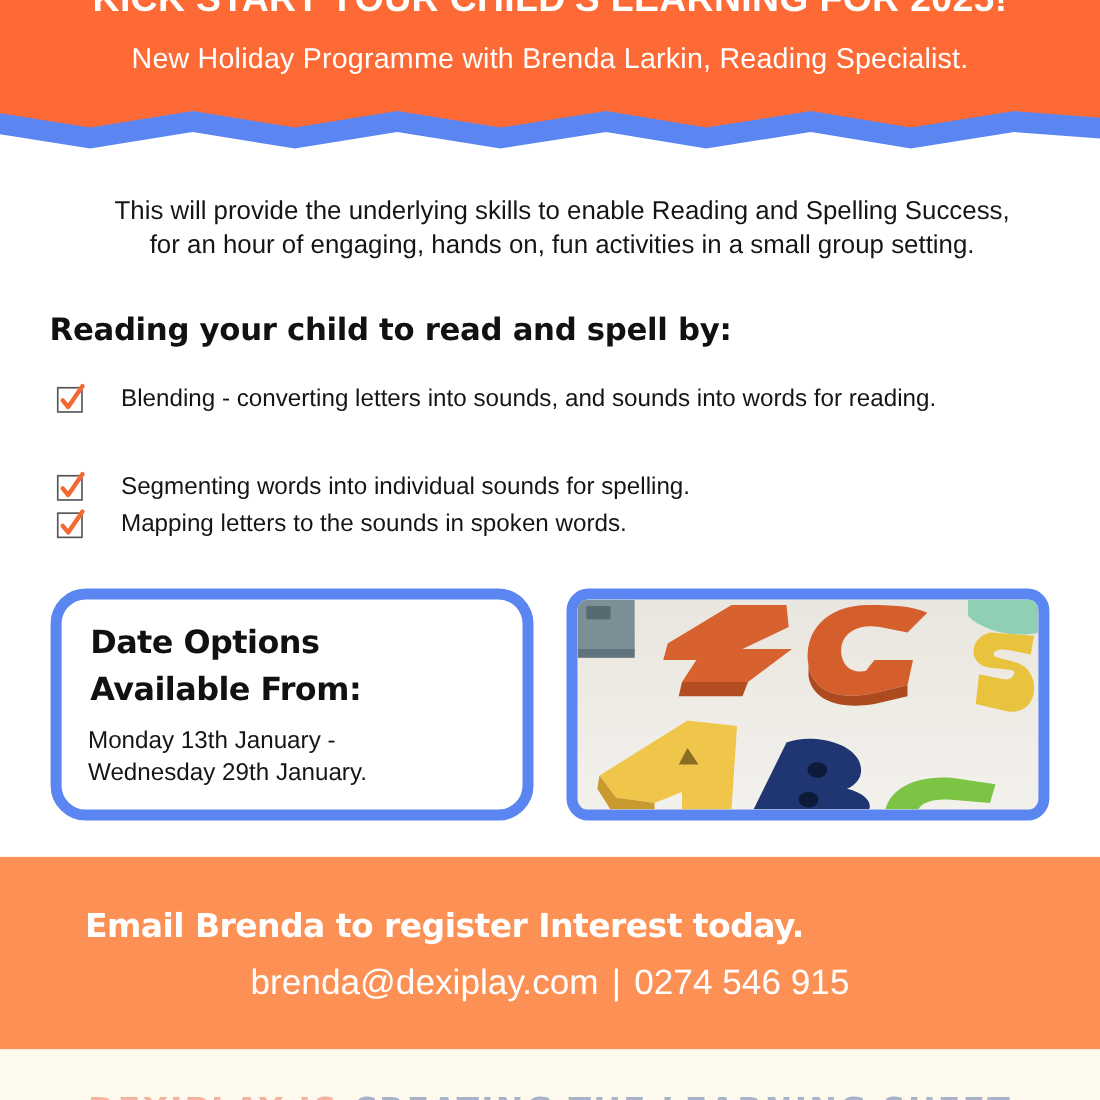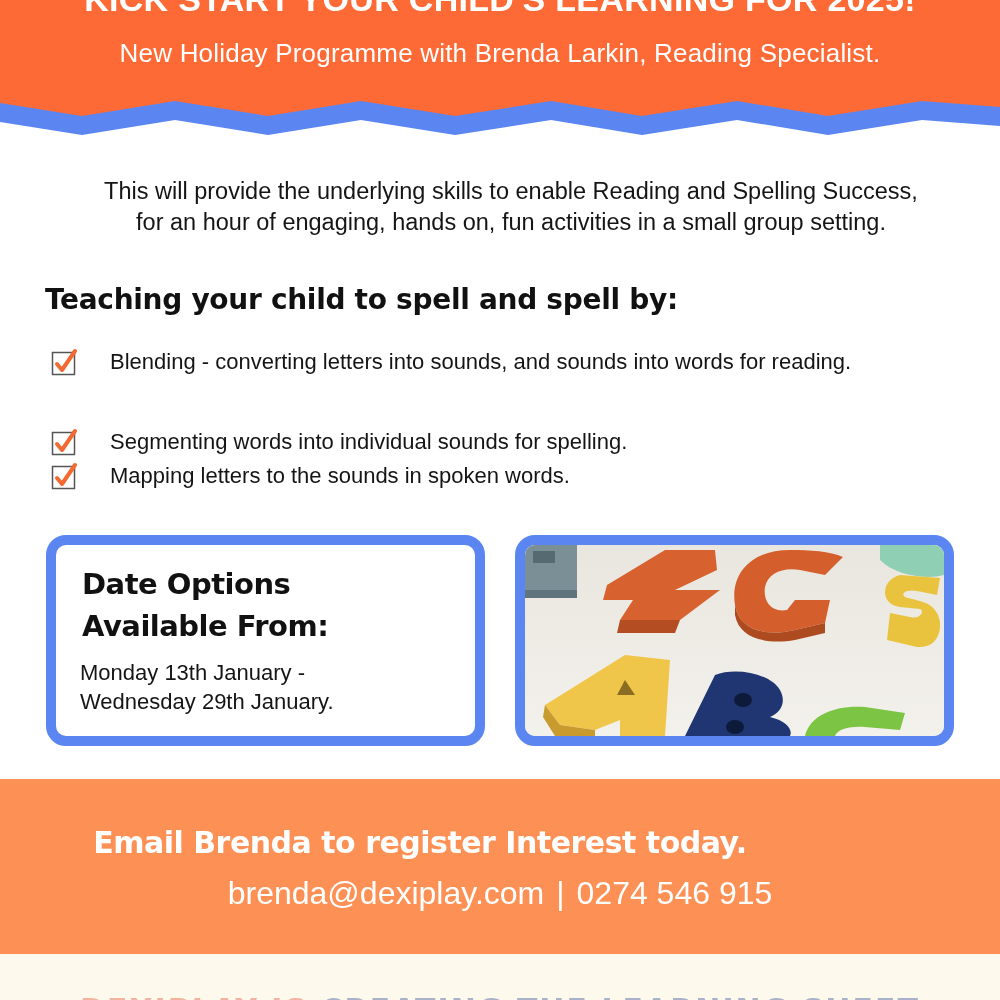--- a/index.html
+++ b/index.html
@@ -35,21 +35,21 @@
   .check-item { position: absolute; left: 50px; height: 32px; width: 920px; }
   .check-item .box { position: absolute; left: 0; top: 0; width: 28px; height: 30px; }
   .check-item .label {
     position: absolute; left: 60px; top: 0px;
     font-family: "Liberation Sans", sans-serif; font-size: 22px; line-height: 30px; color: #151515;
     white-space: nowrap;
   }
 
   .date-card {
     position: absolute; left: 46px; top: 535px; width: 439px; height: 211px;
-    border: 10px solid #5b86f2; border-radius: 20px; background: #fff;
+    border: 10px solid #5b86f2; border-radius: 32px; background: #fff;
   }
   .date-card .heading {
     position: absolute; left: 26px; top: 18px;
     font-family: "DejaVu Sans", sans-serif; font-weight: 700; font-size: 29px; line-height: 42px;
     color: #111; letter-spacing: -0.5px;
   }
   .date-card .dates {
     position: absolute; left: 24px; top: 113px;
     font-family: "Liberation Sans", sans-serif; font-size: 22px; line-height: 29px; color: #151515;
     white-space: nowrap;
@@ -58,21 +58,21 @@
   .photo-card {
     position: absolute; left: 515px; top: 535px; width: 439px; height: 211px;
     border: 10px solid #5b86f2; border-radius: 20px; background: #ece9e3; overflow: hidden;
   }
   .photo-card svg { position: absolute; left: 0; top: 0; width: 419px; height: 191px; }
 
   .cta-band {
     position: absolute; left: 0; top: 779px; width: 1000px; height: 175px; background: #fd9155;
   }
   .cta-band .cta-title {
-    position: absolute; left: 16px; top: 46px; width: 808px; text-align: center;
+    position: absolute; left: 0; top: 46px; width: 808px; text-align: center;
     color: #fff; font-family: "DejaVu Sans", sans-serif; font-weight: 700; font-size: 30px;
     letter-spacing: -0.5px; white-space: nowrap;
   }
   .cta-band .cta-contact {
     position: absolute; left: 0; top: 96px; width: 1000px; text-align: center;
     color: #fff; font-family: "Liberation Sans", sans-serif; font-size: 32px; white-space: nowrap;
   }
   .cta-band .sep { display: inline-block; margin: 0 12px; }
 
   .footer {
@@ -97,21 +97,21 @@
   </svg>
   <div class="title">KICK START YOUR CHILD'S LEARNING FOR 2025!</div>
   <div class="subtitle">New Holiday Programme with Brenda Larkin, Reading Specialist.</div>
 </div>
 
 <div class="intro">
   <p>This will provide the underlying skills to enable Reading and Spelling Success,</p>
   <p>for an hour of engaging, hands on, fun activities in a small group setting.</p>
 </div>
 
-<div class="section-heading">Teaching your child to spell and spell by:</div>
+<div class="section-heading">Reading your child to read and spell by:</div>
 
 <div class="checklist">
   <div class="check-item" style="top:347px;">
     <svg class="box" viewBox="0 0 28 30">
       <rect x="2.5" y="5.5" width="22" height="22" fill="#fff" stroke="#555" stroke-width="1.5"></rect>
       <path d="M7 17 L12 23 L25 4" fill="none" stroke="#f26a32" stroke-width="4" stroke-linecap="round" stroke-linejoin="round"></path>
     </svg>
     <span class="label">Blending - converting letters into sounds, and sounds into words for reading.</span>
   </div>
   <div class="check-item" style="top:427px;">

